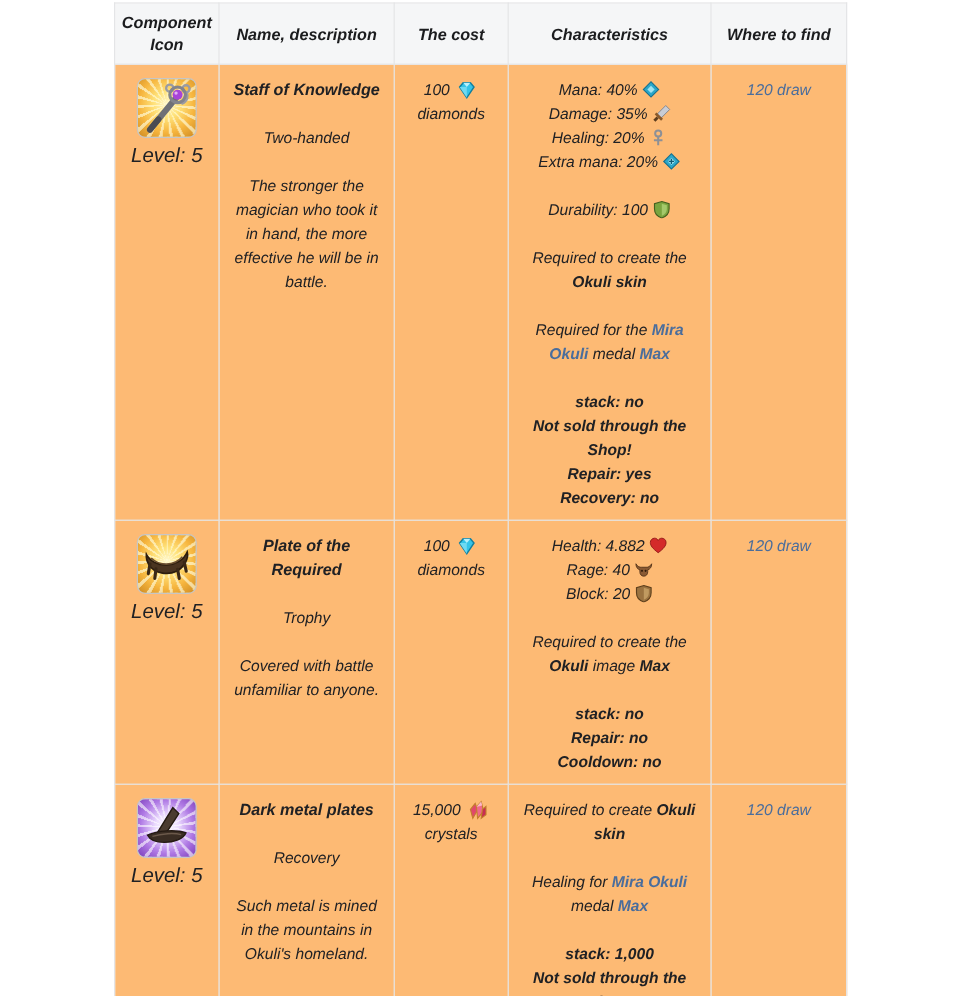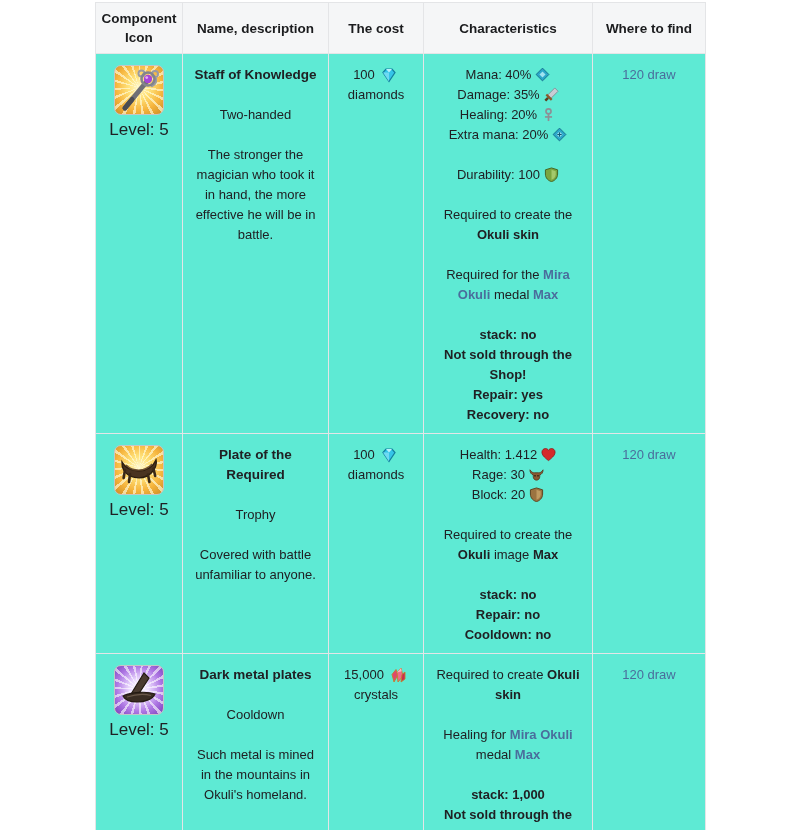--- a/index.html
+++ b/index.html
@@ -2,37 +2,37 @@
 <html><head>
 <meta charset="utf-8">
 <style>
   html,body { margin:0; padding:0; }
   body {
     width:797px; height:830px; background:#ffffff;
     font-family:"Liberation Sans", sans-serif;
     color:#202124;
     -webkit-font-smoothing:antialiased;
   }
-  .screen { position:relative; width:717px; height:830px; background:#fff; overflow:hidden; }
+  .screen { position:relative; width:717px; height:830px; background:#fff; overflow:hidden;font-style:italic; }
 
   table.items {
     position:absolute; left:95px; top:2px; width:610px;
     border-collapse:collapse; table-layout:fixed;
   }
   th, td { border:1px solid #e4e5e7; }
   th {
     background:#f5f6f7; font-weight:bold; font-size:13.5px;
     padding:6px 4px; text-align:center; line-height:19px; color:#1b1c1e;
   }
   thead tr { height:48px; }
   tbody tr:nth-child(1) { height:377px; }
   tbody tr:nth-child(2) { height:211px; }
   tbody tr:nth-child(3) { height:189px; }
   td {
-    vertical-align:top; text-align:center; background:#5eead4;
+    vertical-align:top; text-align:center; background:#fdba74;
     padding:11px 8px 8px; font-size:13px; line-height:20px;
   }
   .para { margin:0 0 20px 0; }
   .para:last-child { margin-bottom:0; }
   .b { font-weight:bold; }
   .link { color:#4a6d9c; text-decoration:none; cursor:pointer; }
   .title { font-size:13.5px; }
 
   
   .ic { width:15px; height:15px; vertical-align:-3px; margin-left:4px; display:inline-block; }
@@ -180,24 +180,24 @@
         <div><span>100</span><span class="ic-lg"><svg viewBox="0 0 20 20" width="20" height="20">
                   <polygon points="4,7.5 7,4 13,4 16,7.5 10,16.5" fill="#35c4e8" stroke="#127f9e" stroke-width="1.2"></polygon>
                   <polygon points="7,4 13,4 10,7.5" fill="#b9f0fb"></polygon>
                   <polygon points="4,7.5 10,7.5 10,16.5" fill="#6fdaf2"></polygon>
                 </svg></span></div>
         <div>diamonds</div>
       </td>
 
       <td>
         <div class="para">
-          <div><span>Health: 1.412</span><span class="ic"><svg viewBox="0 0 16 16" width="15" height="15">
+          <div><span>Health: 4.882</span><span class="ic"><svg viewBox="0 0 16 16" width="15" height="15">
                     <path d="M8 14.5 C3 10.8 1 8.2 1 5.4 C1 3.2 2.8 1.6 4.8 1.6 C6.2 1.6 7.4 2.4 8 3.6 C8.6 2.4 9.8 1.6 11.2 1.6 C13.2 1.6 15 3.2 15 5.4 C15 8.2 13 10.8 8 14.5 Z" fill="#d42a2a" stroke="#8f1616" stroke-width="0.8"></path>
                   </svg></span></div>
-          <div><span>Rage: 30</span><span class="ic"><svg viewBox="0 0 16 16" width="15" height="15">
+          <div><span>Rage: 40</span><span class="ic"><svg viewBox="0 0 16 16" width="15" height="15">
                     <path d="M1 3 C2.5 5.6 4.5 6.3 6 6.1 L10 6.1 C11.5 6.3 13.5 5.6 15 3 C15 6 13.5 8 11.5 8.3 L11.5 10 C11.5 12.6 10 14 8 14 C6 14 4.5 12.6 4.5 10 L4.5 8.3 C2.5 8 1 6 1 3 Z" fill="#8a5a33" stroke="#53331a" stroke-width="0.8"></path>
                     <circle cx="6.4" cy="9.3" r="0.9" fill="#2e1a0a"></circle>
                     <circle cx="9.6" cy="9.3" r="0.9" fill="#2e1a0a"></circle>
                   </svg></span></div>
           <div><span>Block: 20</span><span class="ic"><svg viewBox="0 0 16 16" width="15" height="15">
                     <path d="M8 1 L14.5 3 V7.5 C14.5 11.8 11.5 14.6 8 15.6 C4.5 14.6 1.5 11.8 1.5 7.5 V3 Z" fill="#9b7340" stroke="#5d3f1c"></path>
                     <path d="M8 3 L12.5 4.4 V7.6 C12.5 10.6 10.4 12.7 8 13.6 Z" fill="#c09a60"></path>
                   </svg></span></div>
         </div>
         <div class="para">
@@ -223,21 +223,21 @@
             <polygon points="29,7 34,12 31.5,9.5" fill="#7d6a58"></polygon>
             <path d="M8 30 C16 26 32 25 40 28 C38 33 30 36 22 36 C15 36 10 34 8 30 Z" fill="#3a2d23" stroke="#241a12" stroke-width="1.2"></path>
             <path d="M12 31 C20 28.5 30 28 36 29.5" stroke="#6b594a" stroke-width="1.2" fill="none"></path>
           </svg>
         </span>
         <div class="level-label">Level: 5</div>
       </td>
 
       <td>
         <p class="para b title">Dark metal plates</p>
-        <p class="para">Cooldown</p>
+        <p class="para">Recovery</p>
         <p class="para">Such metal is mined in the mountains in Okuli's homeland.</p>
       </td>
 
       <td>
         <div><span>15,000</span><span class="ic-lg"><svg viewBox="0 0 20 20" width="20" height="20">
                   <polygon points="6,17 4,9.5 8,4.5 10,10" fill="#e0486b" stroke="#c27f2c" stroke-width="0.9"></polygon>
                   <polygon points="10,17 9,7.5 13,3 15,11" fill="#f06a8a" stroke="#c27f2c" stroke-width="0.9"></polygon>
                   <polygon points="13,17 14,9.5 17,7 17,14" fill="#c92d52" stroke="#c27f2c" stroke-width="0.9"></polygon>
                   <polygon points="9,7.5 13,3 13.8,6.3" fill="#fbb6c6"></polygon>
                 </svg></span></div>

